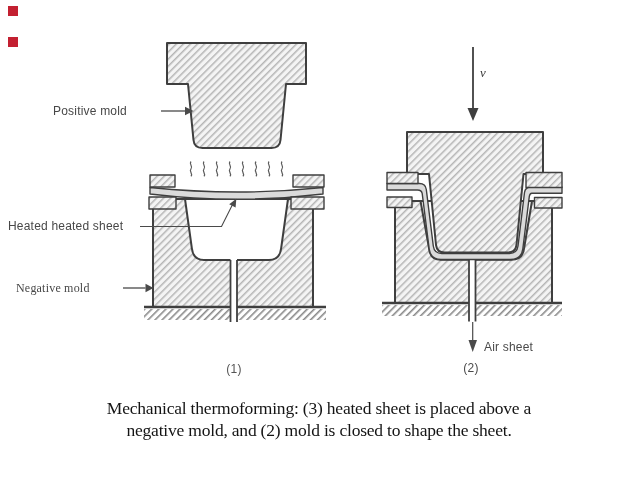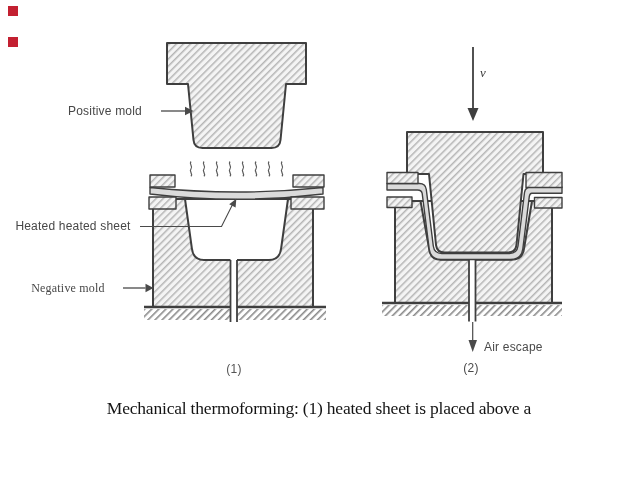--- a/index.html
+++ b/index.html
@@ -8,21 +8,21 @@
     font-family:"Liberation Sans",sans-serif;
   }
   .marker{position:absolute;width:10px;height:10px;background:#c32031;}
   .marker.m1{left:8px;top:6px;}
   .marker.m2{left:8px;top:37px;}
   svg.fig{position:absolute;left:0;top:0;}
   .lbl{
     position:absolute;color:#474747;font-size:12px;line-height:14px;
     white-space:nowrap;letter-spacing:.2px;
   }
-  .lbl.r{text-align:center;}
+  .lbl.r{text-align:left;}
   .lbl.c{text-align:center;}
   .lbl-positive{left:53px;top:104px;width:104px;}
   .lbl-heated{left:8px;top:219px;width:130px;}
   .lbl-negative{left:16px;top:281px;width:104px;font-family:Liberation Serif, serif;}
   .lbl-step1{left:221px;top:362px;width:26px;color:#555;}
   .lbl-v{left:480px;top:66px;font-style:italic;font-size:13px;color:#3b3b3b;font-family:"Liberation Serif",serif;}
   .lbl-air{left:484px;top:340px;color:#4a4a4a;}
   .lbl-step2{left:458px;top:361px;width:26px;color:#4a4a4a;}
   .caption{
     position:absolute;left:0;top:397px;width:100%;text-align:center;
@@ -139,20 +139,21 @@
       </g>
     </g>
   </svg>
 
   <span class="lbl r lbl-positive">Positive mold</span>
   <span class="lbl r lbl-heated">Heated heated sheet</span>
   <span class="lbl r lbl-negative">Negative mold</span>
   <span class="lbl c lbl-step1">(1)</span>
 
   <span class="lbl lbl-v">v</span>
-  <span class="lbl lbl-air">Air escape</span>
+  <span class="lbl lbl-air">Air sheet</span>
   <span class="lbl c lbl-step2">(2)</span>
 
   <div class="caption">
-    <div>Mechanical thermoforming: (1) heated sheet is placed above a</div>
+    <div>Mechanical thermoforming: (3) heated sheet is placed above a</div>
+    <div>negative mold, and (2) mold is closed to shape the sheet.</div>
   </div>
 
 </div>
 
 </body></html>

